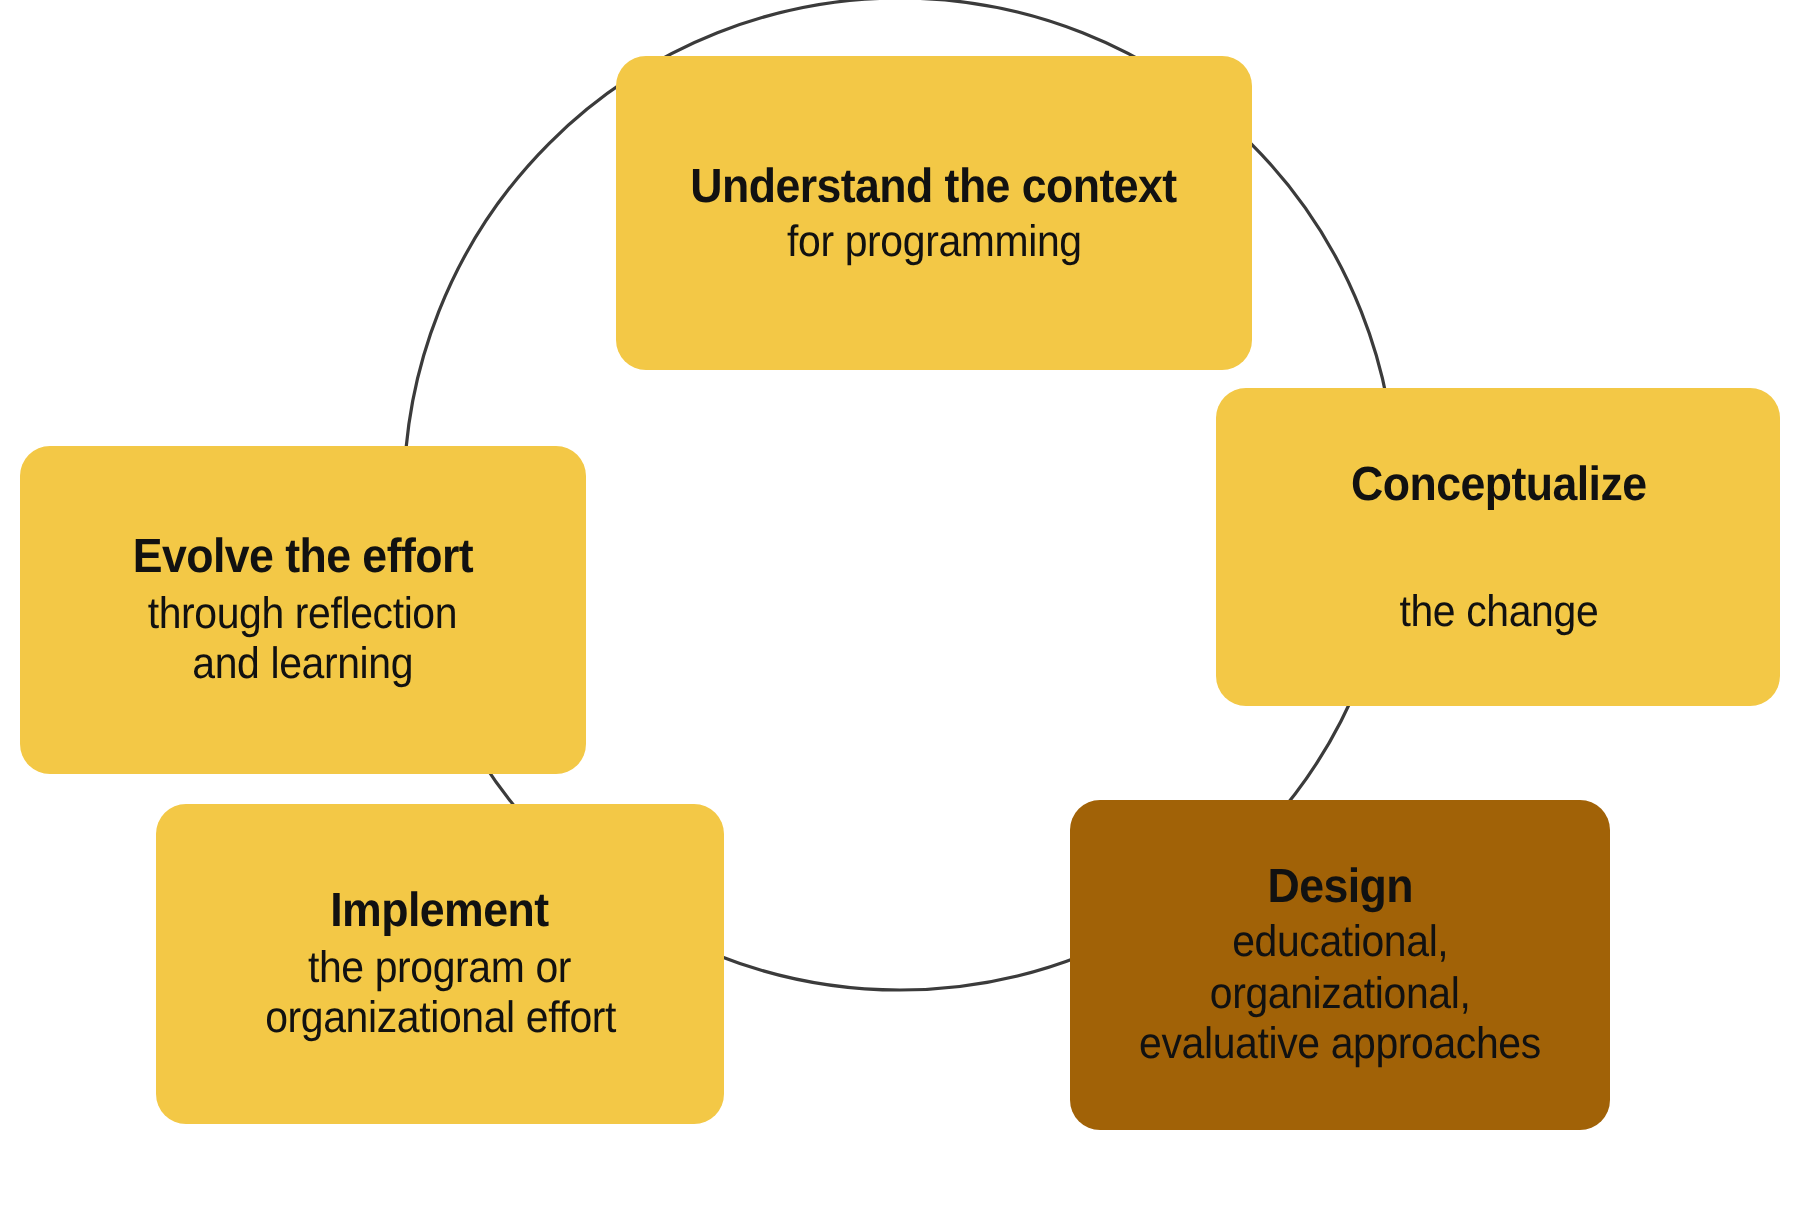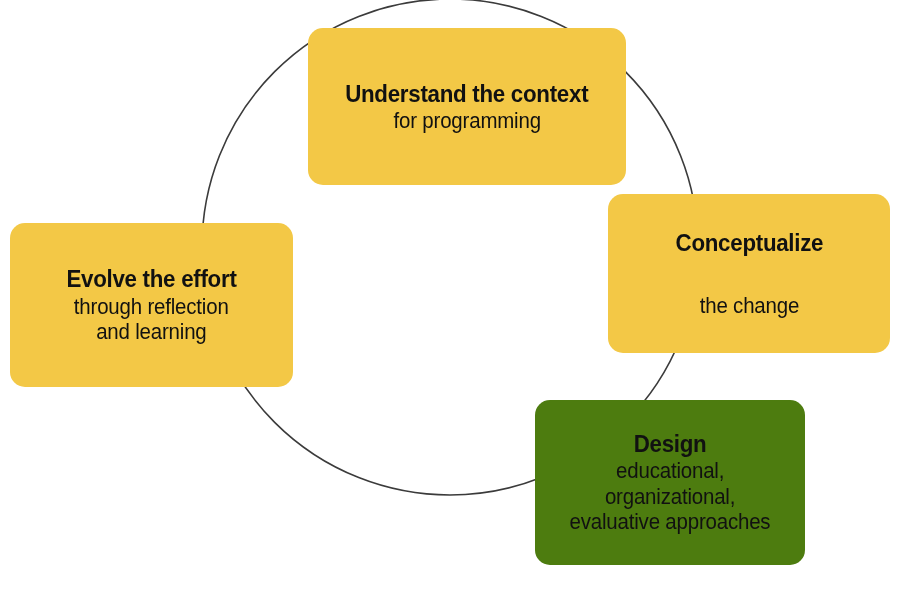--- a/index.html
+++ b/index.html
@@ -82,27 +82,32 @@
   <div class="node-box" id="node-understand" style="background: rgb(243, 200, 70); color: rgb(17, 17, 17);">
     <div class="node-title">Understand the context</div>
     <div class="node-sub">for programming</div>
   </div>
 
   <div class="node-box" id="node-conceptualize" style="background: rgb(243, 200, 70); color: rgb(17, 17, 17);">
     <div class="node-title">Conceptualize</div>
     <div class="node-sub">the change</div>
   </div>
 
-  <div class="node-box" id="node-design" style="background: #4d7c0f; color: rgb(17, 17, 17);">
+  <div class="node-box" id="node-design" style="background: #a16207; color: rgb(17, 17, 17);">
     <div class="node-title">Design</div>
     <div class="node-sub">educational,</div>
     <div class="node-sub">organizational,</div>
     <div class="node-sub">evaluative approaches</div>
   </div>
 
+  <div class="node-box" id="node-implement" style="background: rgb(243, 200, 70); color: rgb(17, 17, 17);">
+    <div class="node-title">Implement</div>
+    <div class="node-sub">the program or</div>
+    <div class="node-sub">organizational effort</div>
+  </div>
 
   <div class="node-box" id="node-evolve" style="background: rgb(243, 200, 70); color: rgb(17, 17, 17);">
     <div class="node-title">Evolve the effort</div>
     <div class="node-sub">through reflection</div>
     <div class="node-sub">and learning</div>
   </div>
 
 </div>
 
 </body></html>

